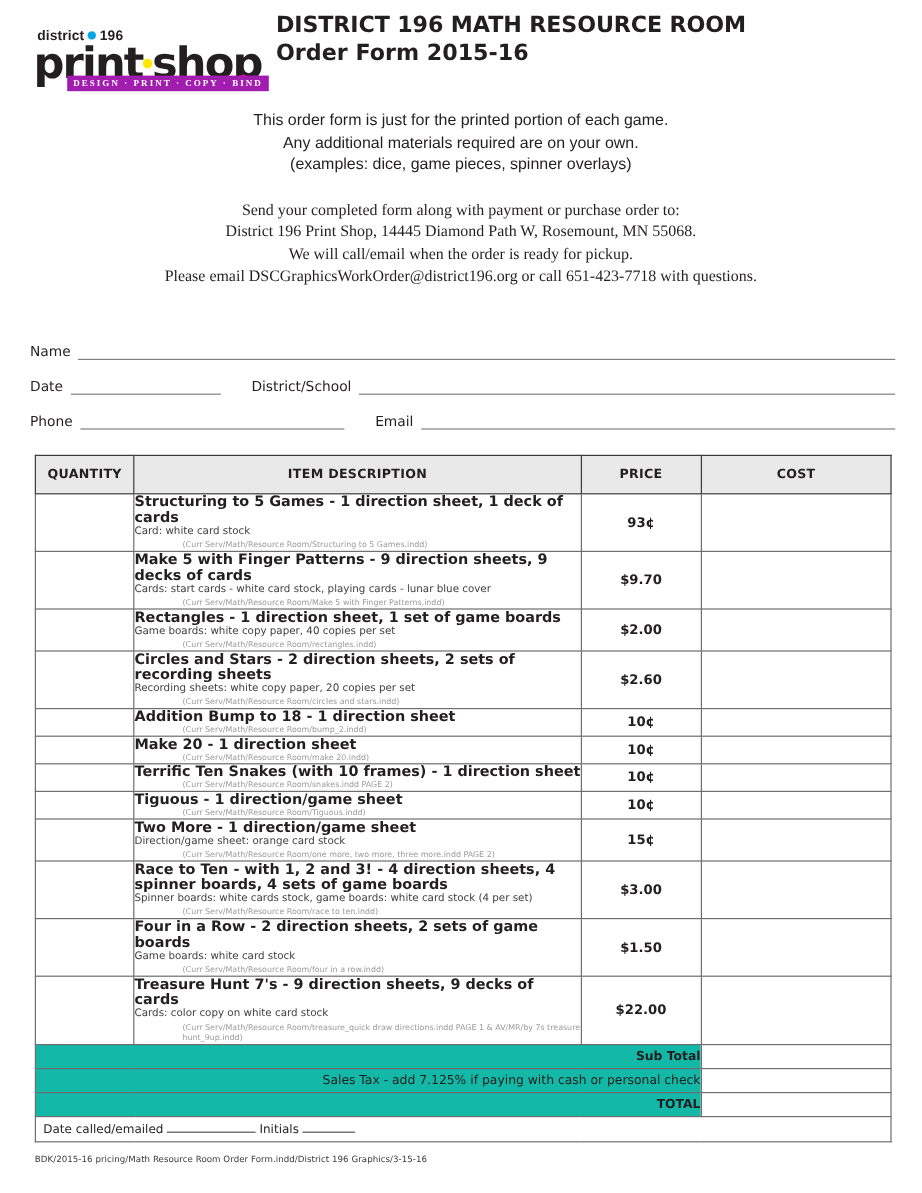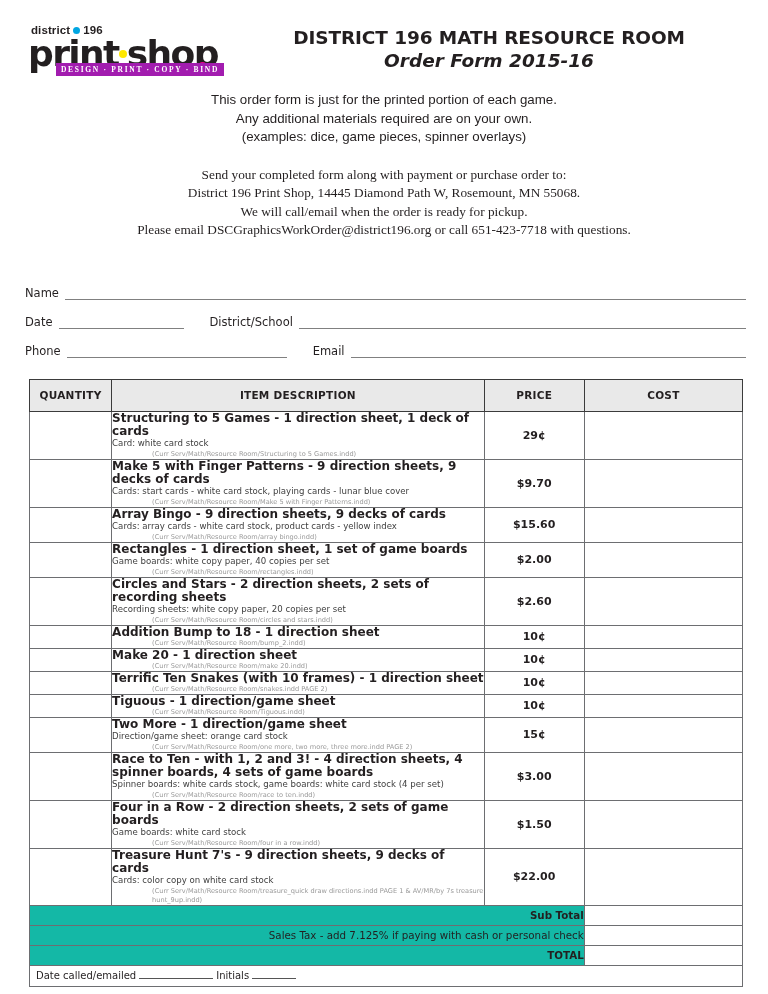--- a/index.html
+++ b/index.html
@@ -92,38 +92,37 @@
     line-height: 9px;
     white-space: nowrap;
     font-family: Liberation Serif, serif;
   }
 
   
   .title-block {
     position: absolute;
     left: 230px;
     right: 20px;
-    top: 26px;
-    text-align: center;
+    top: 10px;
+    text-align: left;
   }
   .title-line1 {
     font-family: "DejaVu Sans", sans-serif;
     font-size: 18.5px;
     font-weight: bold;
     letter-spacing: -0.1px;
     line-height: 23px;
     color: #231f20;
   }
   .title-line2 {
     font-family: "DejaVu Sans", sans-serif;
     font-size: 18.5px;
     font-weight: bold;
     line-height: 23px;
     color: #231f20;
-    font-style: italic;
   }
 
   
   .intro {
     text-align: center;
     font-family: "Liberation Sans", sans-serif;
     font-size: 13.3px;
     line-height: 18.5px;
     color: #231f20;
   }
@@ -328,46 +327,36 @@
     </tr>
   </thead>
   <tbody id="table-body">
       <tr>
         <td class="cell-qty"></td>
         <td class="cell-desc">
           <div class="item-title">Structuring to 5 Games - 1 direction sheet, 1 deck of cards</div>
           <div class="item-sub">Card: white card stock</div>
           <div class="item-path">(Curr Serv/Math/Resource Room/Structuring to 5 Games.indd)</div>
         </td>
-        <td class="cell-price">29¢</td>
+        <td class="cell-price">93¢</td>
         <td class="cell-cost"></td>
       </tr>
       <tr>
         <td class="cell-qty"></td>
         <td class="cell-desc">
           <div class="item-title">Make 5 with Finger Patterns -  9 direction sheets, 9 decks of cards</div>
           <div class="item-sub">Cards: start cards - white card stock, playing cards - lunar blue cover</div>
           <div class="item-path">(Curr Serv/Math/Resource Room/Make 5 with Finger Patterns.indd)</div>
         </td>
         <td class="cell-price">$9.70</td>
         <td class="cell-cost"></td>
       </tr>
       <tr>
         <td class="cell-qty"></td>
         <td class="cell-desc">
-          <div class="item-title">Array Bingo -  9 direction sheets, 9 decks of cards</div>
-          <div class="item-sub">Cards: array cards - white card stock, product cards - yellow index</div>
-          <div class="item-path">(Curr Serv/Math/Resource Room/array bingo.indd)</div>
-        </td>
-        <td class="cell-price">$15.60</td>
-        <td class="cell-cost"></td>
-      </tr>
-      <tr>
-        <td class="cell-qty"></td>
-        <td class="cell-desc">
           <div class="item-title">Rectangles - 1 direction sheet, 1 set of game boards</div>
           <div class="item-sub">Game boards: white copy paper, 40 copies per set</div>
           <div class="item-path">(Curr Serv/Math/Resource Room/rectangles.indd)</div>
         </td>
         <td class="cell-price">$2.00</td>
         <td class="cell-cost"></td>
       </tr>
       <tr>
         <td class="cell-qty"></td>
         <td class="cell-desc">

